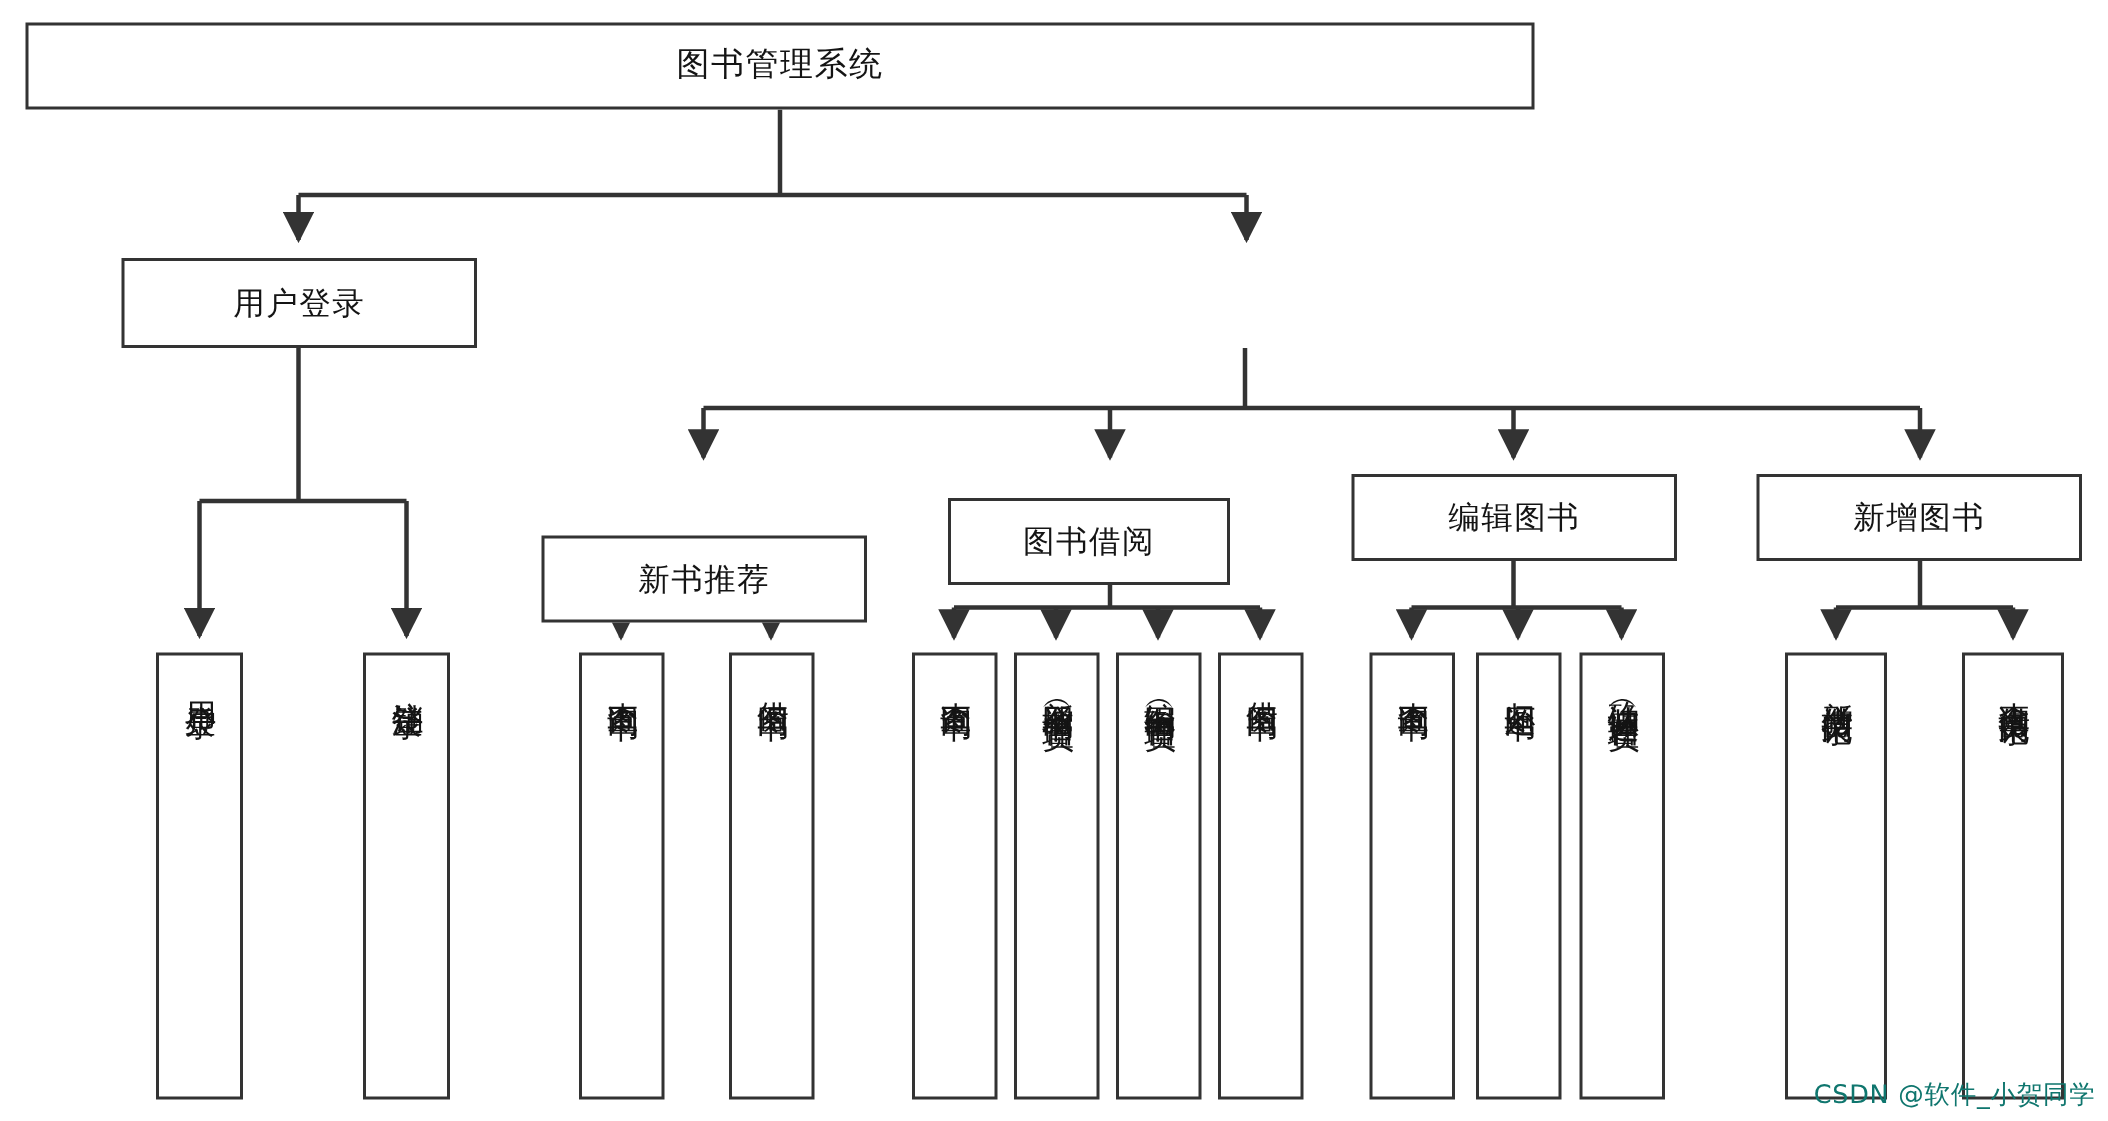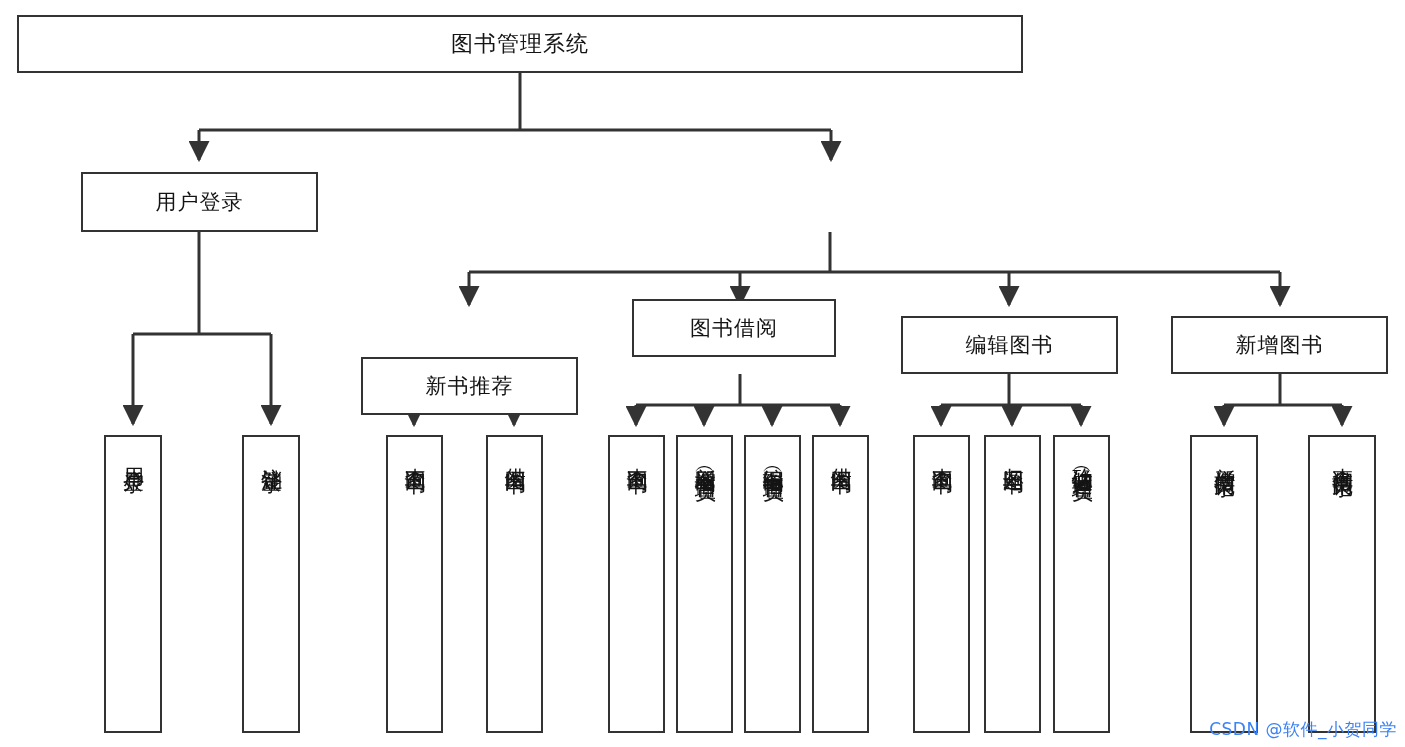--- a/index.html
+++ b/index.html
@@ -53,21 +53,21 @@
     line-height:1.12;
     letter-spacing:2px;
     white-space:normal;
     max-height:272px;
   }
   .watermark{
     position:absolute;
     right:8px;
     bottom:6px;
     font-size:17px;
-    color:#3b82f6;
+    color:#0f766e;
     letter-spacing:0.5px;
     z-index:6;
     white-space:nowrap;
     font-family:"DejaVu Sans","Liberation Sans",sans-serif;
     margin-top:24px;
   }
 </style>
 </head>
 <body>
 
@@ -127,21 +127,21 @@
     <span class="label">图书管理系统</span>
   </div>
 
   <div class="node" style="left:81px;top:172px;width:237px;height:60px;">
     <span class="label">用户登录</span>
   </div>
 
   <div class="node" style="left:361px;top:316px;width:217px;height:58px;margin-top:41px;">
     <span class="label">新书推荐</span>
   </div>
-  <div class="node" style="left:632px;top:299px;width:204px;height:58px;">
+  <div class="node" style="left:632px;top:332px;width:188px;height:58px;">
     <span class="label">图书借阅</span>
   </div>
   <div class="node" style="left:901px;top:316px;width:217px;height:58px;">
     <span class="label">编辑图书</span>
   </div>
   <div class="node" style="left:1171px;top:316px;width:217px;height:58px;">
     <span class="label">新增图书</span>
   </div>
 
   <div id="leaf-layer">

